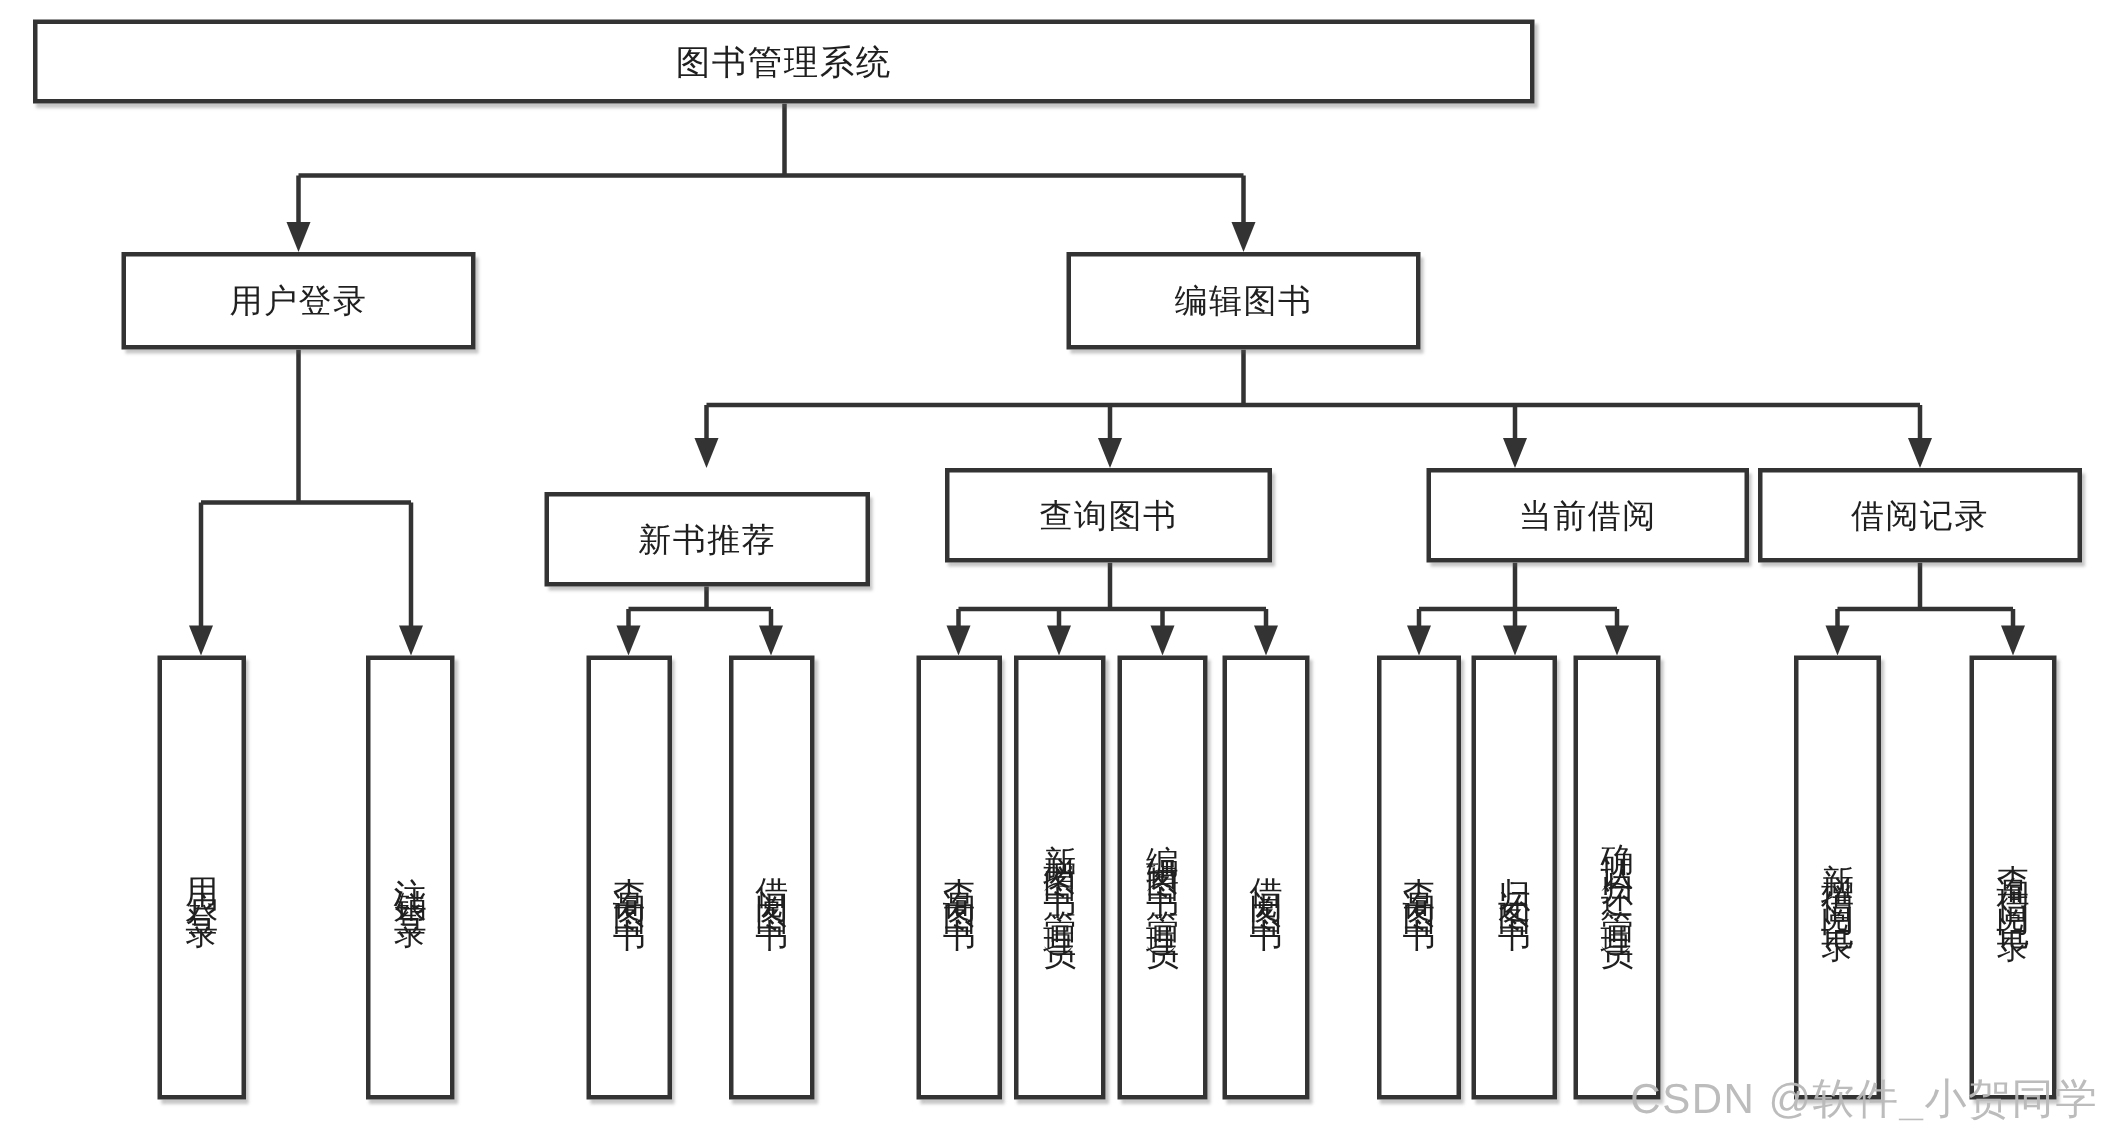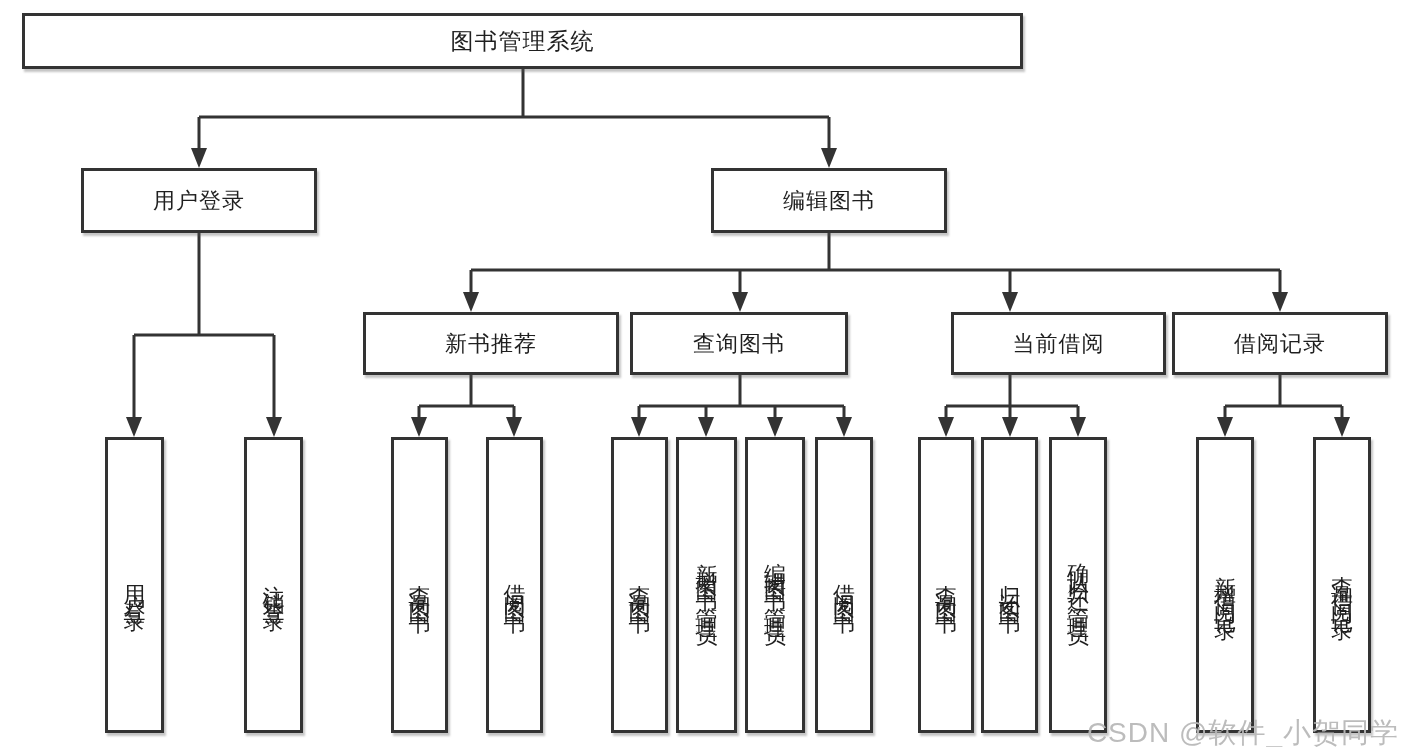--- a/index.html
+++ b/index.html
@@ -107,21 +107,21 @@
     <span class="h-label root-label">图书管理系统</span>
   </div>
 
   <div class="box" style="left:81px; top:168px; width:236px; height:65px">
     <span class="h-label">用户登录</span>
   </div>
   <div class="box" style="left:711px; top:168px; width:236px; height:65px">
     <span class="h-label">编辑图书</span>
   </div>
 
-  <div class="box" style="left:363px; top:312px; width:256px; height:63px">
+  <div class="box" style="left:363px; top:328px; width:217px; height:63px">
     <span class="h-label">新书推荐</span>
   </div>
   <div class="box" style="left:630px; top:312px; width:218px; height:63px">
     <span class="h-label">查询图书</span>
   </div>
   <div class="box" style="left:951px; top:312px; width:215px; height:63px">
     <span class="h-label">当前借阅</span>
   </div>
   <div class="box" style="left:1172px; top:312px; width:216px; height:63px">
     <span class="h-label">借阅记录</span>

